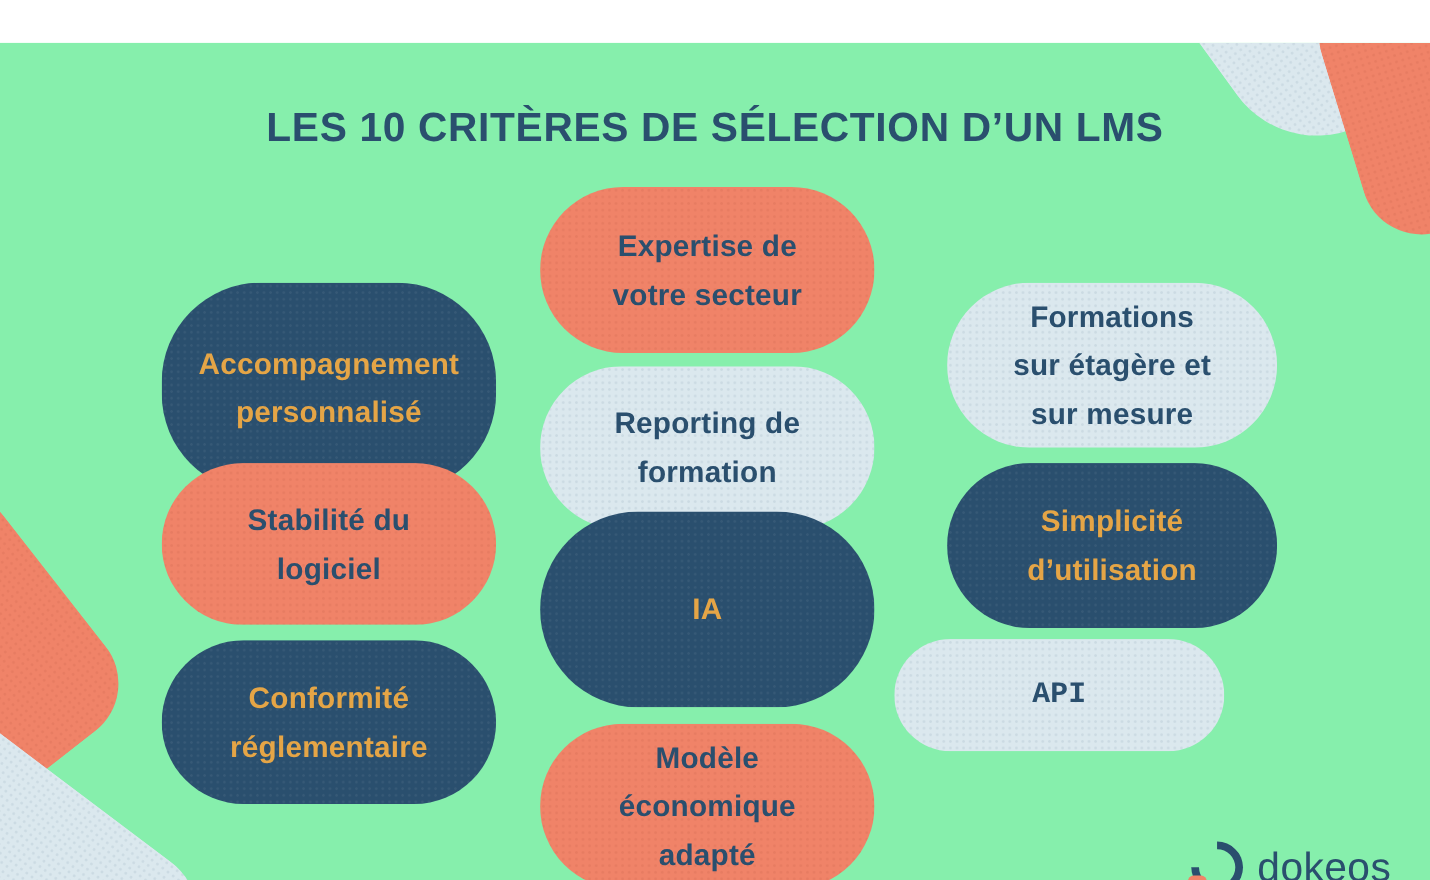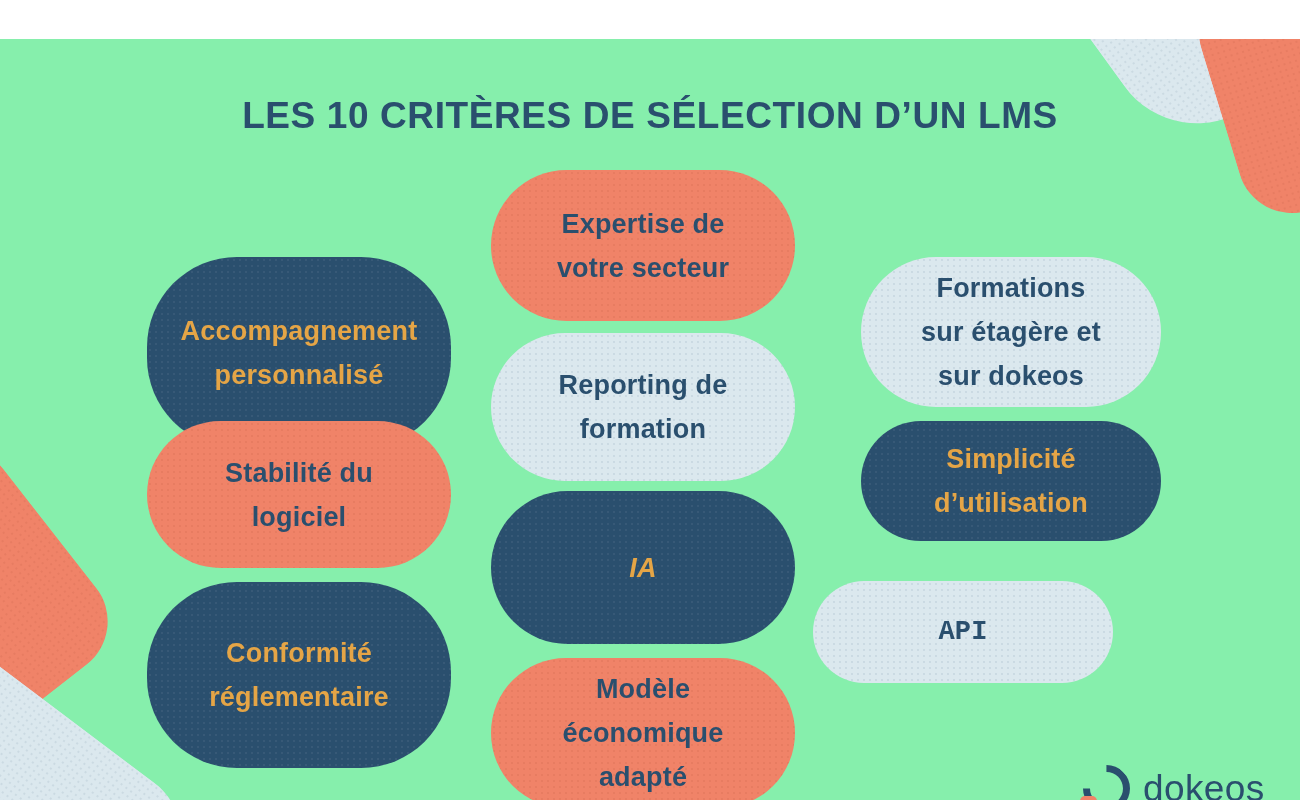--- a/index.html
+++ b/index.html
@@ -81,48 +81,48 @@
   <div class="title">LES 10 CRITÈRES DE SÉLECTION D’UN LMS</div>
 
   <div class="pill bg-navy" style="left:147px; top:218px; width:304px; height:191px;">
     <span class="pill-label tx-gold">Accompagnement
 personnalisé</span>
   </div>
   <div class="pill bg-coral" style="left:147px; top:382px; width:304px; height:147px;">
     <span class="pill-label tx-navy">Stabilité du
 logiciel</span>
   </div>
-  <div class="pill bg-navy" style="left:147px; top:543px; width:304px; height:186px;">
+  <div class="pill bg-navy" style="left:147px; top:543px; width:304px; height:149px;">
     <span class="pill-label tx-gold">Conformité
 réglementaire</span>
   </div>
 
   <div class="pill bg-coral" style="left:491px; top:131px; width:304px; height:151px;text-align:center;">
     <span class="pill-label tx-navy">Expertise de
 votre secteur</span>
   </div>
   <div class="pill bg-blue" style="left:491px; top:294px; width:304px; height:148px;">
     <span class="pill-label tx-navy">Reporting de
 formation</span>
   </div>
-  <div class="pill bg-navy" style="left:491px; top:452px; width:304px; height:153px;font-style:italic;">
+  <div class="pill bg-navy" style="left:491px; top:426px; width:304px; height:178px;">
     <span class="pill-label tx-gold">IA</span>
   </div>
   <div class="pill bg-coral" style="left:491px; top:619px; width:304px; height:150px;">
     <span class="pill-label tx-navy">Modèle
 économique
 adapté</span>
   </div>
 
   <div class="pill bg-blue" style="left:861px; top:218px; width:300px; height:150px;">
     <span class="pill-label tx-navy">Formations
 sur étagère et
-sur dokeos</span>
+sur mesure</span>
   </div>
-  <div class="pill bg-navy" style="left:861px; top:382px; width:300px; height:120px;">
+  <div class="pill bg-navy" style="left:861px; top:382px; width:300px; height:150px;">
     <span class="pill-label tx-gold">Simplicité
 d’utilisation</span>
   </div>
   <div class="pill bg-blue" style="left:813px; top:542px; width:300px; height:102px;font-family:Liberation Mono, monospace;">
     <span class="pill-label tx-navy">API</span>
   </div>
 
   <div class="logo">
     <span class="logo-mark">
       <span class="logo-ring"></span>

